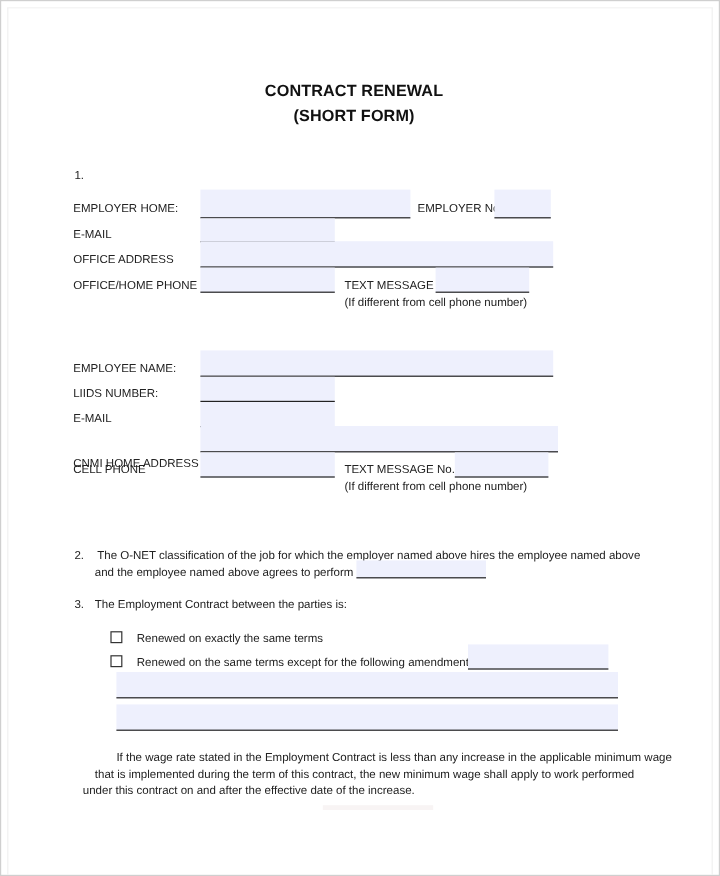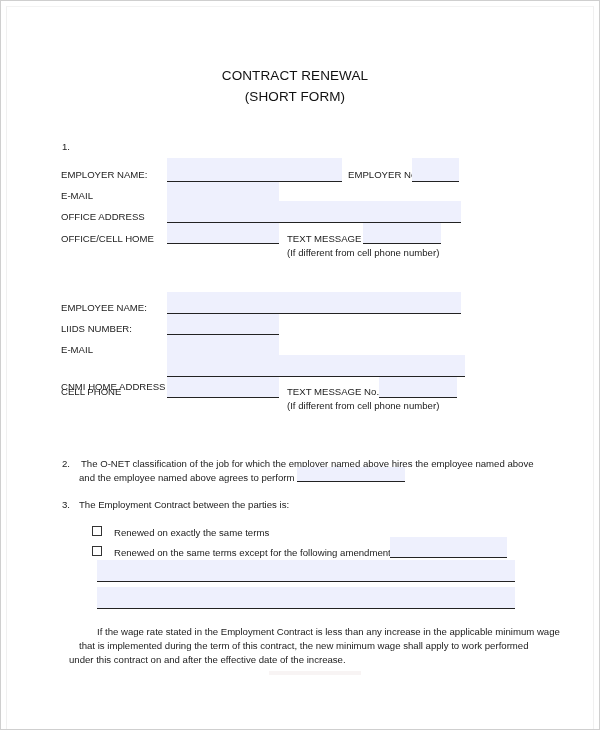--- a/index.html
+++ b/index.html
@@ -11,21 +11,21 @@
     .page {
       position: absolute; left: 0; top: 0; width: 598px; height: 728px;
       border: 1px solid #cfcfcf; background: #fff;
     }
     .inner-frame {
       position: absolute; left: 5px; top: 5px; right: 5px; bottom: 0;
       border-left: 1px solid #f0f0f0; border-right: 1px solid #f0f0f0; border-top: 1px solid #f3f3f3;
     }
     .title {
       position: absolute; left: 0; width: 588px; text-align: center;
-      font-weight: normal; font-size: 13.5px; letter-spacing: 0.1px; color: #111;
+      font-weight: bold; font-size: 13.5px; letter-spacing: 0.1px; color: #111;
     }
     .txt { position: absolute; font-size: 9.6px; white-space: nowrap; color: #222; }
     .lbl { position: absolute; font-size: 9.6px; white-space: nowrap; color: #222; }
     .field {
       position: absolute; background: #eef0fd;
       border-bottom: 1px solid #222;
       box-sizing: border-box;
     }
     .checkbox {
       position: absolute; width: 10px; height: 10px; border: 1px solid #333; background: #fff;
@@ -40,32 +40,32 @@
 <body>
 
 <div class="page">
   <div class="inner-frame"></div>
 
   <div class="title" style="top:67px;">CONTRACT RENEWAL</div>
   <div class="title" style="top:88px;">(SHORT FORM)</div>
 
   <div class="txt" style="left:61px; top:140px;">1.</div>
 
-  <div class="lbl" style="left:60px; top:168px;">EMPLOYER NAME:</div>
+  <div class="lbl" style="left:60px; top:168px;">EMPLOYER HOME:</div>
   <div class="field" style="left:166px; top:157px; width:175px; height:24px;"></div>
   <div class="lbl" style="left:347px; top:168px;">EMPLOYER No.</div>
   <div class="field" style="left:411px; top:157px; width:47px; height:24px;"></div>
 
   <div class="lbl" style="left:60px; top:189px;">E-MAIL</div>
   <div class="field" style="left:166px; top:181px; width:112px; height:20px;"></div>
 
   <div class="lbl" style="left:60px; top:210px;">OFFICE ADDRESS</div>
   <div class="field" style="left:166px; top:200px; width:294px; height:22px;"></div>
 
-  <div class="lbl" style="left:60px; top:232px;">OFFICE/CELL HOME</div>
+  <div class="lbl" style="left:60px; top:232px;">OFFICE/HOME PHONE</div>
   <div class="field" style="left:166px; top:222px; width:112px; height:21px;"></div>
   <div class="lbl" style="left:286px; top:232px;">TEXT MESSAGE No.</div>
   <div class="field" style="left:362px; top:222px; width:78px; height:21px;"></div>
   <div class="lbl" style="left:286px; top:246px;">(If different from cell phone number)</div>
 
   <div class="lbl" style="left:60px; top:301px;">EMPLOYEE NAME:</div>
   <div class="field" style="left:166px; top:291px; width:294px; height:22px;"></div>
 
   <div class="lbl" style="left:60px; top:322px;">LIIDS NUMBER:</div>
   <div class="field" style="left:166px; top:313px; width:112px; height:21px;"></div>

